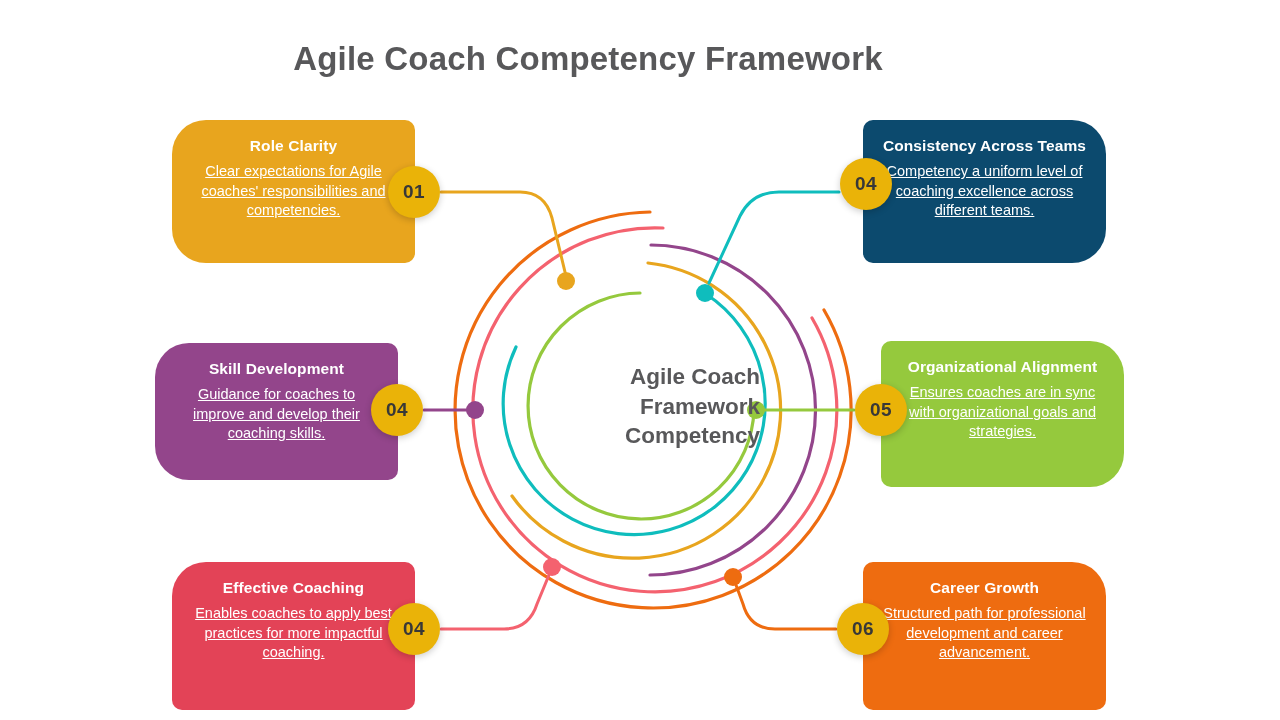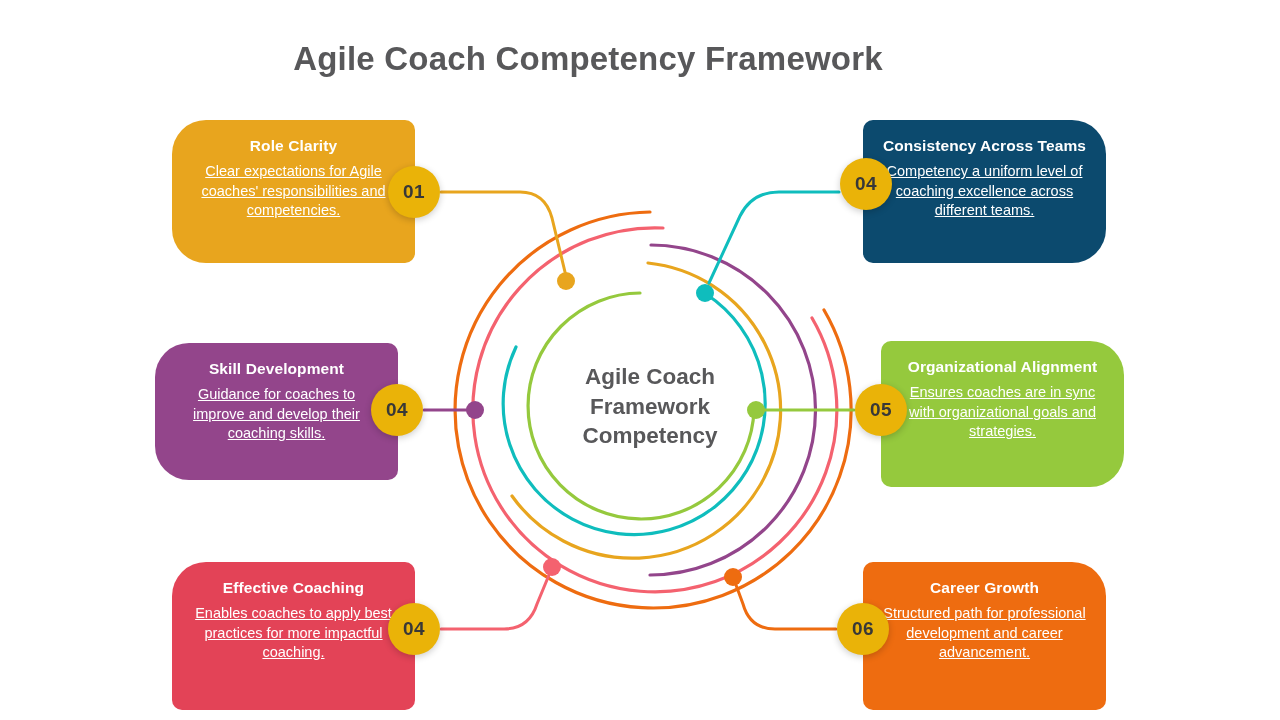--- a/index.html
+++ b/index.html
@@ -121,21 +121,21 @@
     z-index: 5;
     pointer-events: none;
   }
 
   
   .center-label {
     position: absolute;
     left: 540px;
     top: 362px;
     width: 220px;
-    text-align: center;
+    text-align: right;
     font-size: 22.5px;
     font-weight: bold;
     color: #58585A;
     line-height: 1.32;
     z-index: 8;
   }
 </style>
 </head>
 <body>
 

